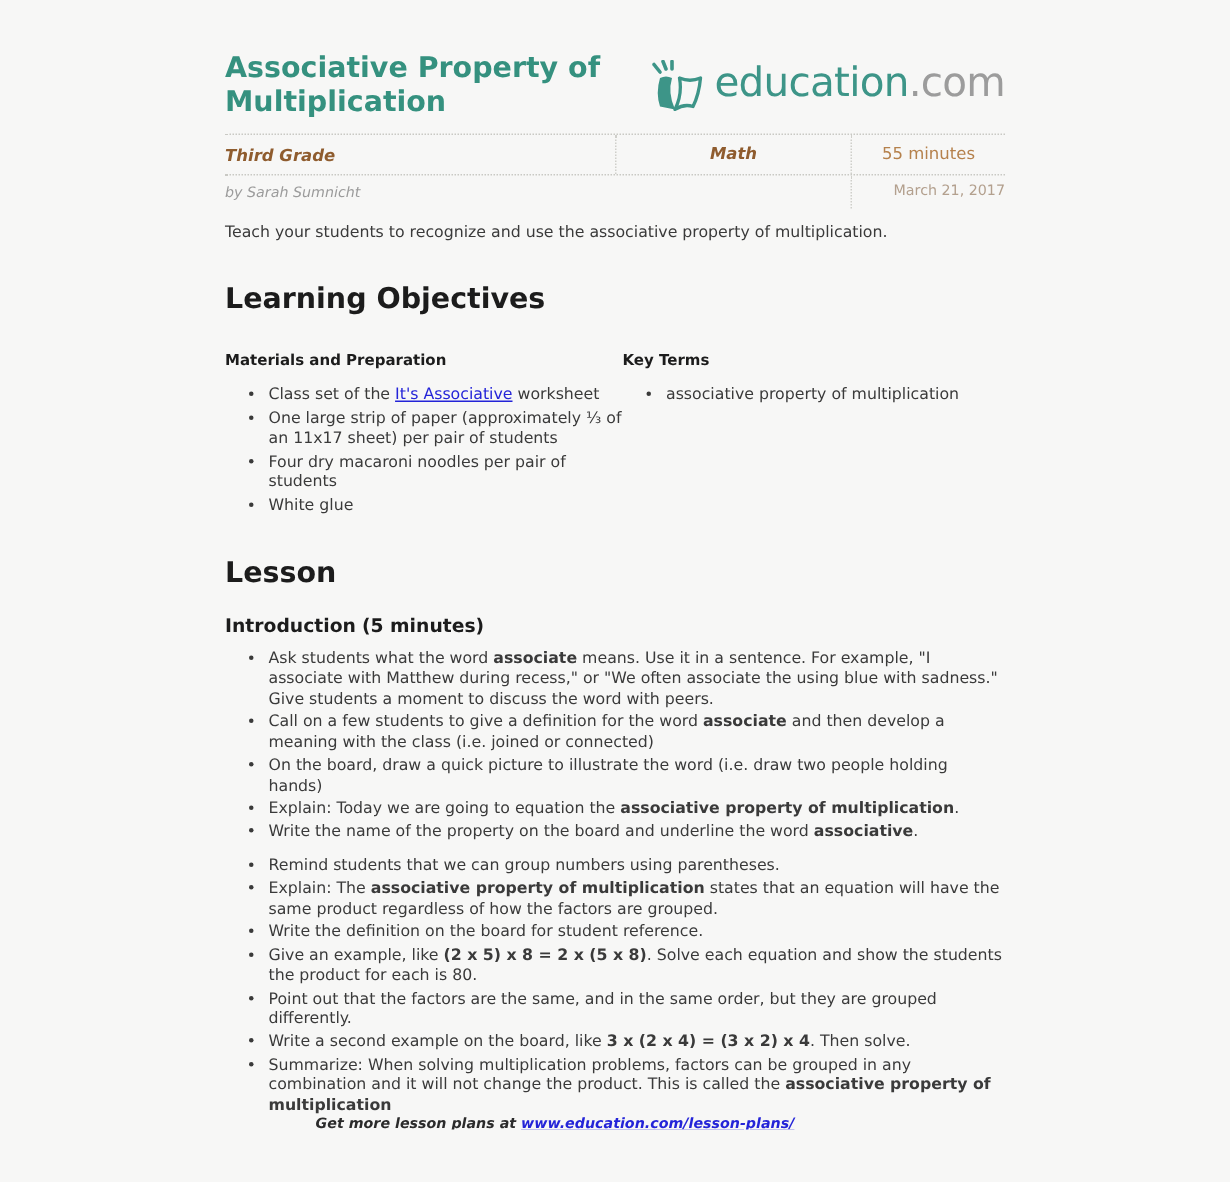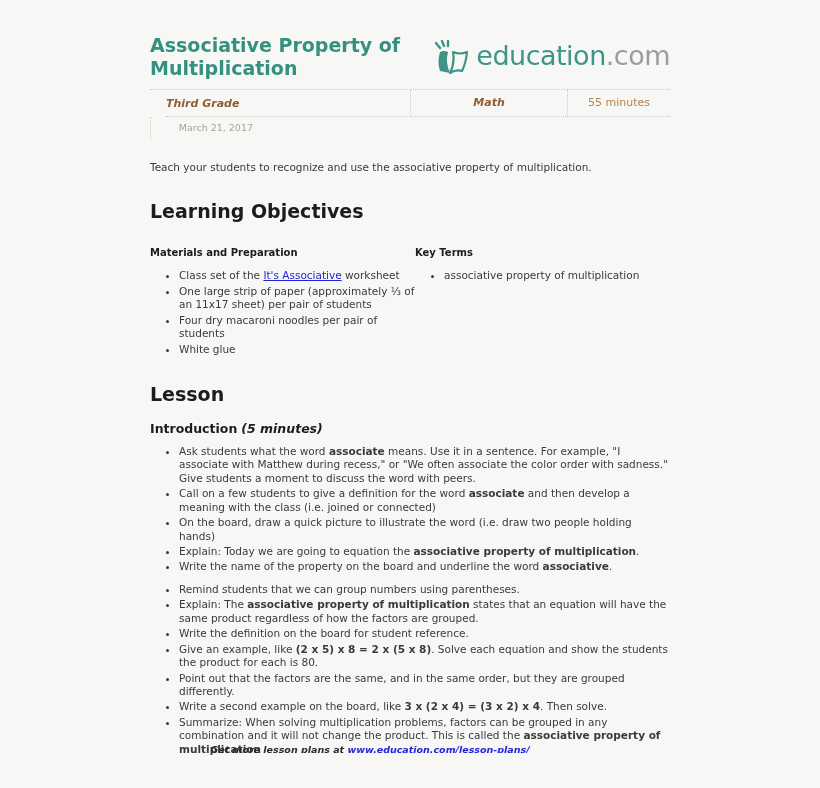--- a/index.html
+++ b/index.html
@@ -18,50 +18,50 @@
             padding-top:34px; padding-bottom:9px; border-bottom:1px dotted #c9c9c4; }
   .page-title { font-size:19px; font-weight:bold; line-height:1.22; color:#35917f;
                 margin:0; width:252px; }
   .logo { display:flex; }
   .logo svg { display:block; margin-right:3px; }
   .logo-text { font-size:27px; letter-spacing:-0.5px; color:#3d9588; }
   .logo-tld  { color:#9c9c9c; }
 
   
   .meta-row1 { display:flex; align-items:center; border-bottom:1px dotted #c9c9c4;
-               font-size:11px; height:26px;margin-left:16px; }
+               font-size:11px; height:26px; }
   .meta-grade { flex:1; font-weight:bold; font-style:italic; color:#8f5c2e; }
   .meta-subject { width:156px; text-align:center; font-weight:bold; font-style:italic;
                   color:#8f5c2e; border-left:1px dotted #cfcfca; align-self:stretch;
                   line-height:26px; }
   .meta-duration { width:102px; text-align:center; color:#b5814c;
                    border-left:1px dotted #cfcfca; align-self:stretch; line-height:26px; }
   .meta-row2 { display:flex; align-items:center; font-size:9.5px; height:22px; }
   .meta-byline { flex:1; font-style:italic; color:#9b9b9b; }
   .meta-date { width:102px; text-align:right; color:#b3a08e;
                border-left:1px dotted #cfcfca; align-self:stretch; line-height:22px; }
 
   
-  .intro-text { margin-top:22px; font-size:10.5px; color:#3a3a3a; }
+  .intro-text { margin-top:10px; font-size:10.5px; color:#3a3a3a; }
   h2 { font-size:19px; color:#1c1c1c; margin:27px 0 0; font-weight:bold; }
   .objectives-body { margin-top:13px; font-size:10.5px; }
 
   .columns { display:flex; margin-top:25px; }
   .col-left { width:265px; }
   .col-right { flex:1; }
   h3 { font-size:10px; color:#1c1c1c; margin:0; font-weight:bold; }
   ul { margin:11px 0 0; padding-left:29px; }
   li { font-size:10.5px; line-height:1.28; margin-bottom:2px; color:#3a3a3a; }
 
   .seg-b { font-weight:bold; }
   .seg-link { color:#2424d8; text-decoration:underline; cursor:pointer; }
 
   .lesson-heading { margin-top:25px; }
   .section-title { font-size:12.5px; font-weight:bold; color:#1c1c1c; margin-top:16px; }
-  .section-duration { font-style:italic; margin-left:4px;margin-top:20px; }
+  .section-duration { margin-left:4px;margin-top:20px; }
   .bullets { margin-top:9px; }
 
   
   .footer { position:absolute; top:744px; left:0; width:740px; height:9px;
             overflow:hidden; text-align:center; font-size:9.5px; line-height:12px;
             font-weight:bold; font-style:italic; color:#2b2b2b; }
 </style>
 </head>
 <body>
 
@@ -85,20 +85,21 @@
       <span class="logo-text logo-tld">.com</span>
     </div>
   </div>
 
   <div class="meta-row1">
     <span class="meta-grade">Third Grade</span>
     <span class="meta-subject">Math</span>
     <span class="meta-duration">55 minutes</span>
   </div>
   <div class="meta-row2">
+    <span class="meta-byline">by Sarah Sumnicht</span>
     <span class="meta-date">March 21, 2017</span>
   </div>
 
   <p class="intro-text">Teach your students to recognize and use the associative property of multiplication.</p>
 
   <h2>Learning Objectives</h2>
 
   <div class="columns">
     <div class="col-left">
       <h3>Materials and Preparation</h3>
@@ -116,21 +117,21 @@
         </ul>
     </div>
   </div>
 
   <h2 class="lesson-heading">Lesson</h2>
 
   <div class="section-title">
     <span>Introduction</span><span class="section-duration">(5 minutes)</span>
   </div>
   <ul class="bullets">
-      <li><span>Ask students what the word </span><span class="seg-b">associate</span><span> means. Use it in a sentence. For example, "I associate with Matthew during recess," or "We often associate the color order with sadness." Give students a moment to discuss the word with peers.</span></li>
+      <li><span>Ask students what the word </span><span class="seg-b">associate</span><span> means. Use it in a sentence. For example, "I associate with Matthew during recess," or "We often associate the using blue with sadness." Give students a moment to discuss the word with peers.</span></li>
       <li><span>Call on a few students to give a definition for the word </span><span class="seg-b">associate</span><span> and then develop a meaning with the class (i.e. joined or connected)</span></li>
       <li><span>On the board, draw a quick picture to illustrate the word (i.e. draw two people holding hands)</span></li>
       <li><span>Explain: Today we are going to equation the </span><span class="seg-b">associative property of multiplication</span><span>.</span></li>
       <li><span>Write the name of the property on the board and underline the word </span><span class="seg-b">associative</span><span>.</span></li>
     </ul>
 
   <ul class="bullets">
       <li><span>Remind students that we can group numbers using parentheses.</span></li>
       <li><span>Explain: The </span><span class="seg-b">associative property of multiplication</span><span> states that an equation will have the same product regardless of how the factors are grouped.</span></li>
       <li><span>Write the definition on the board for student reference.</span></li>

